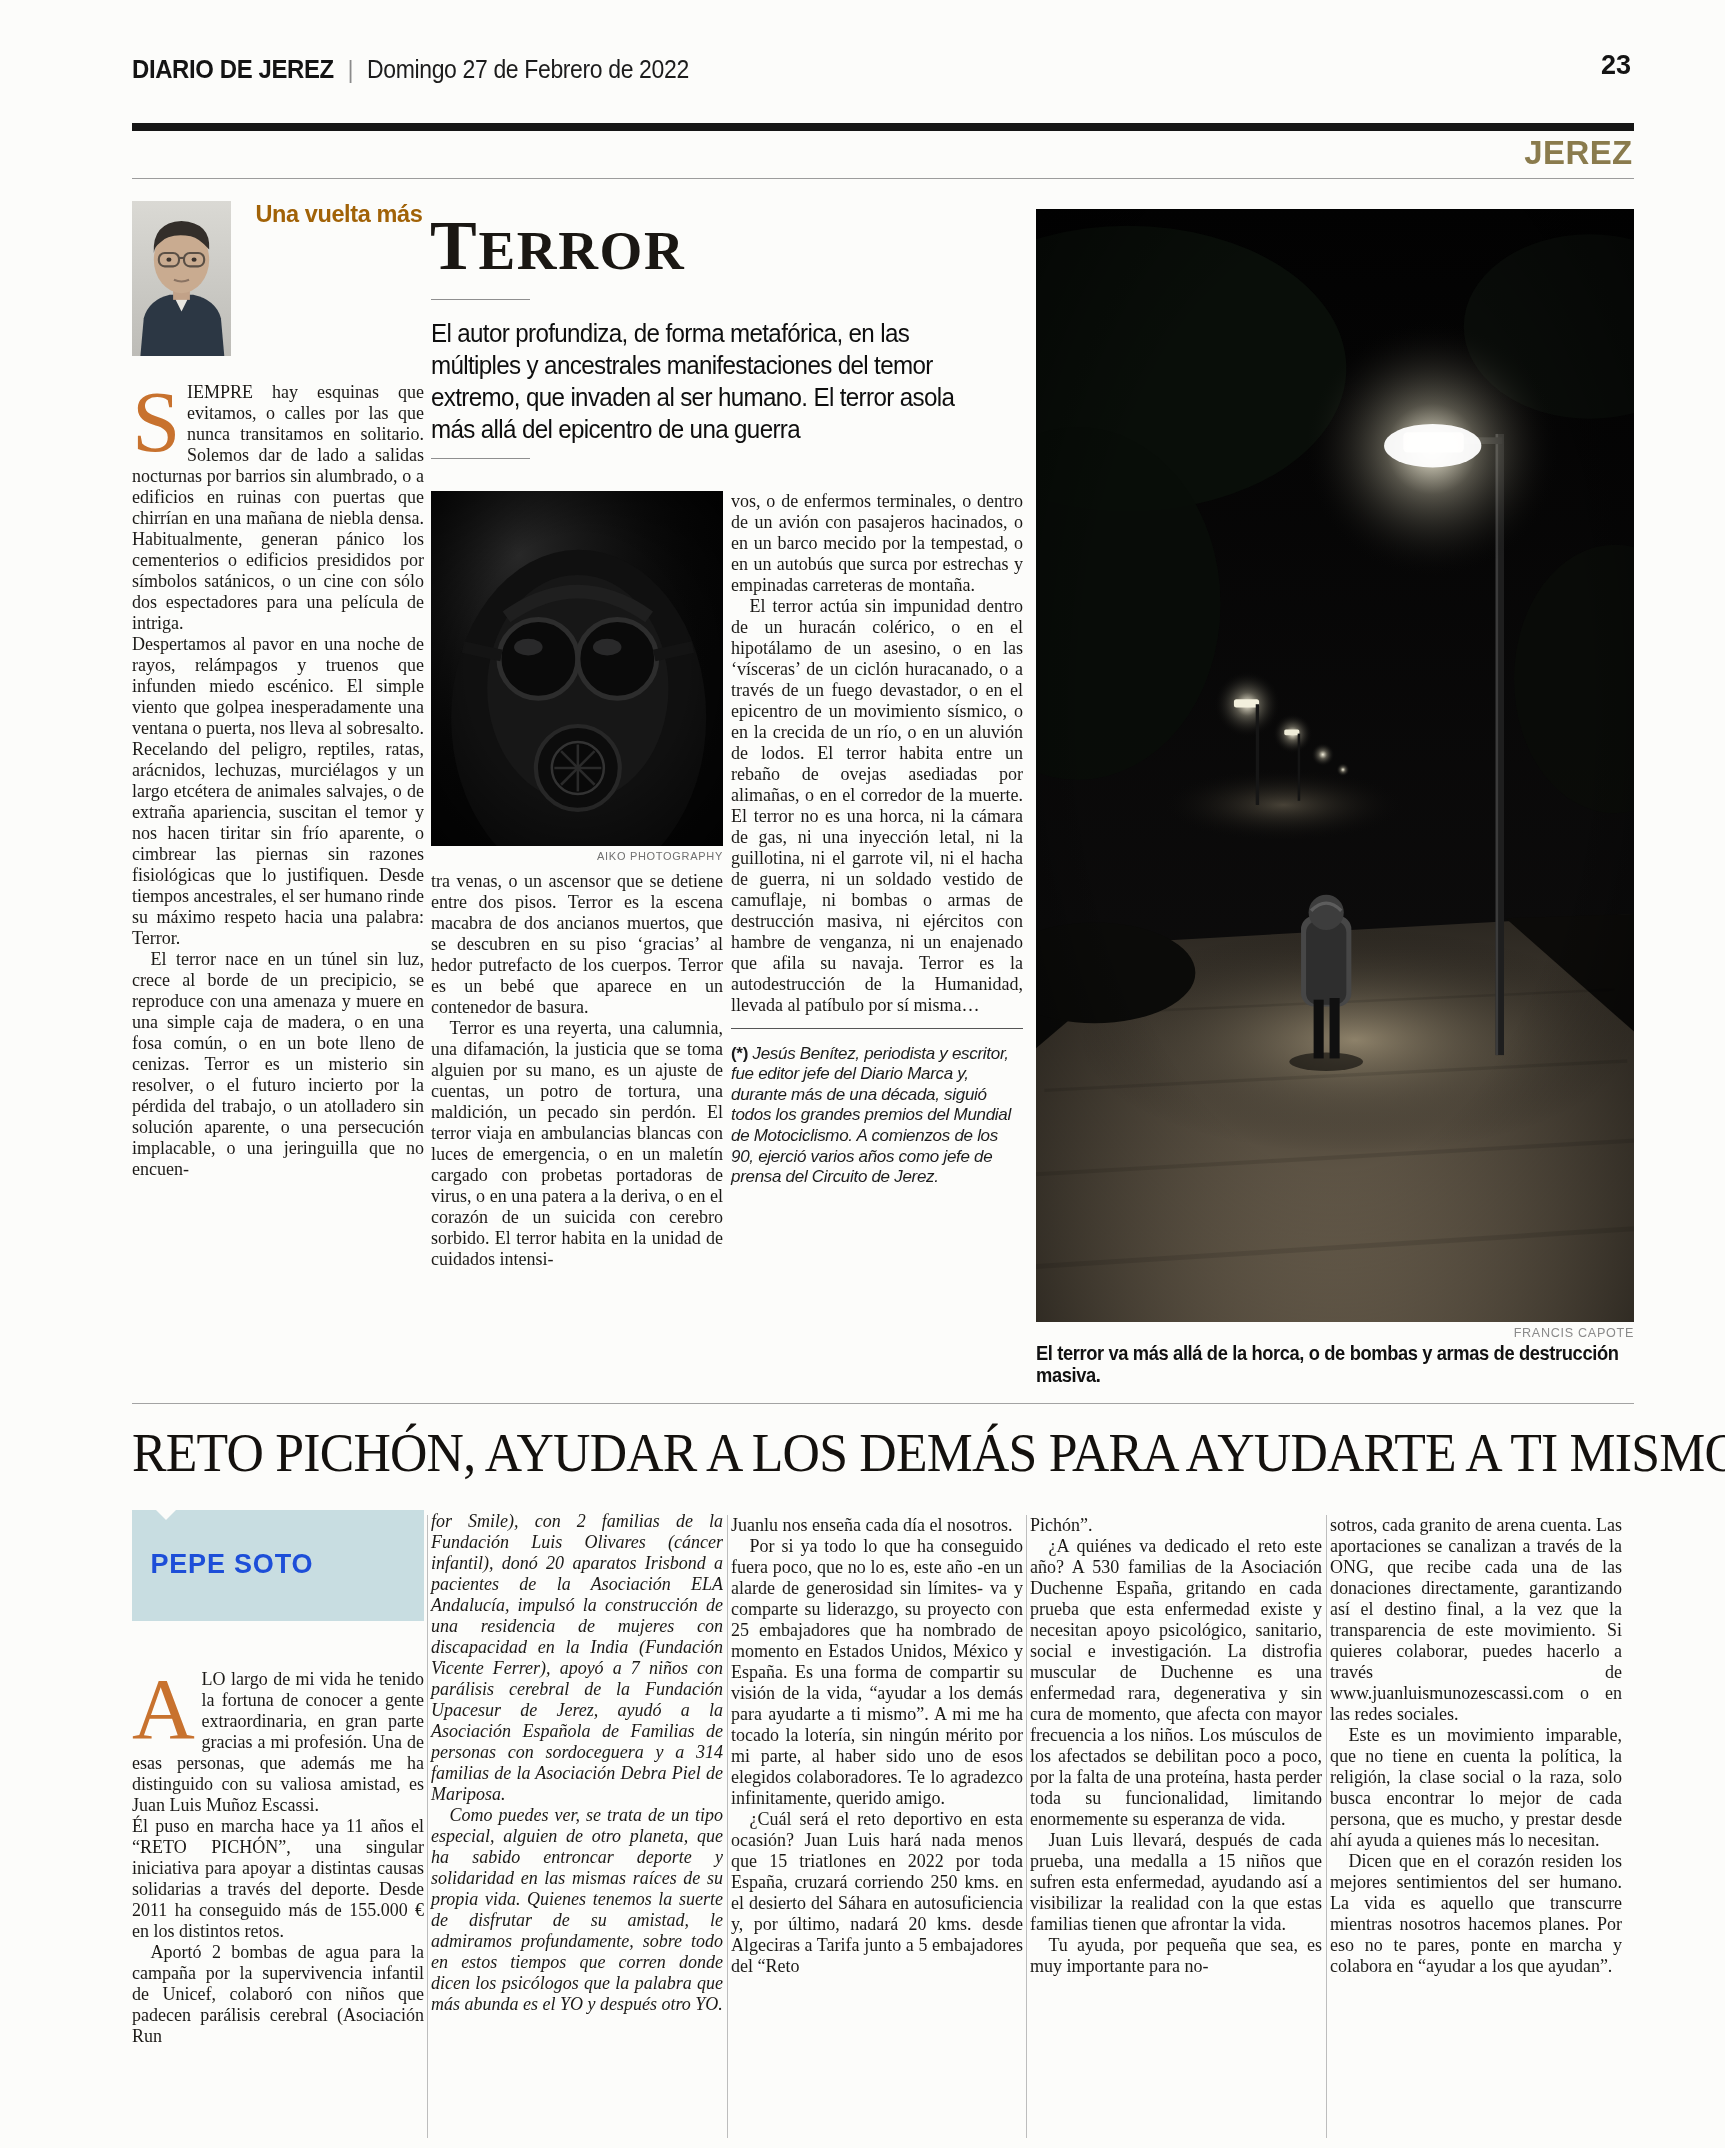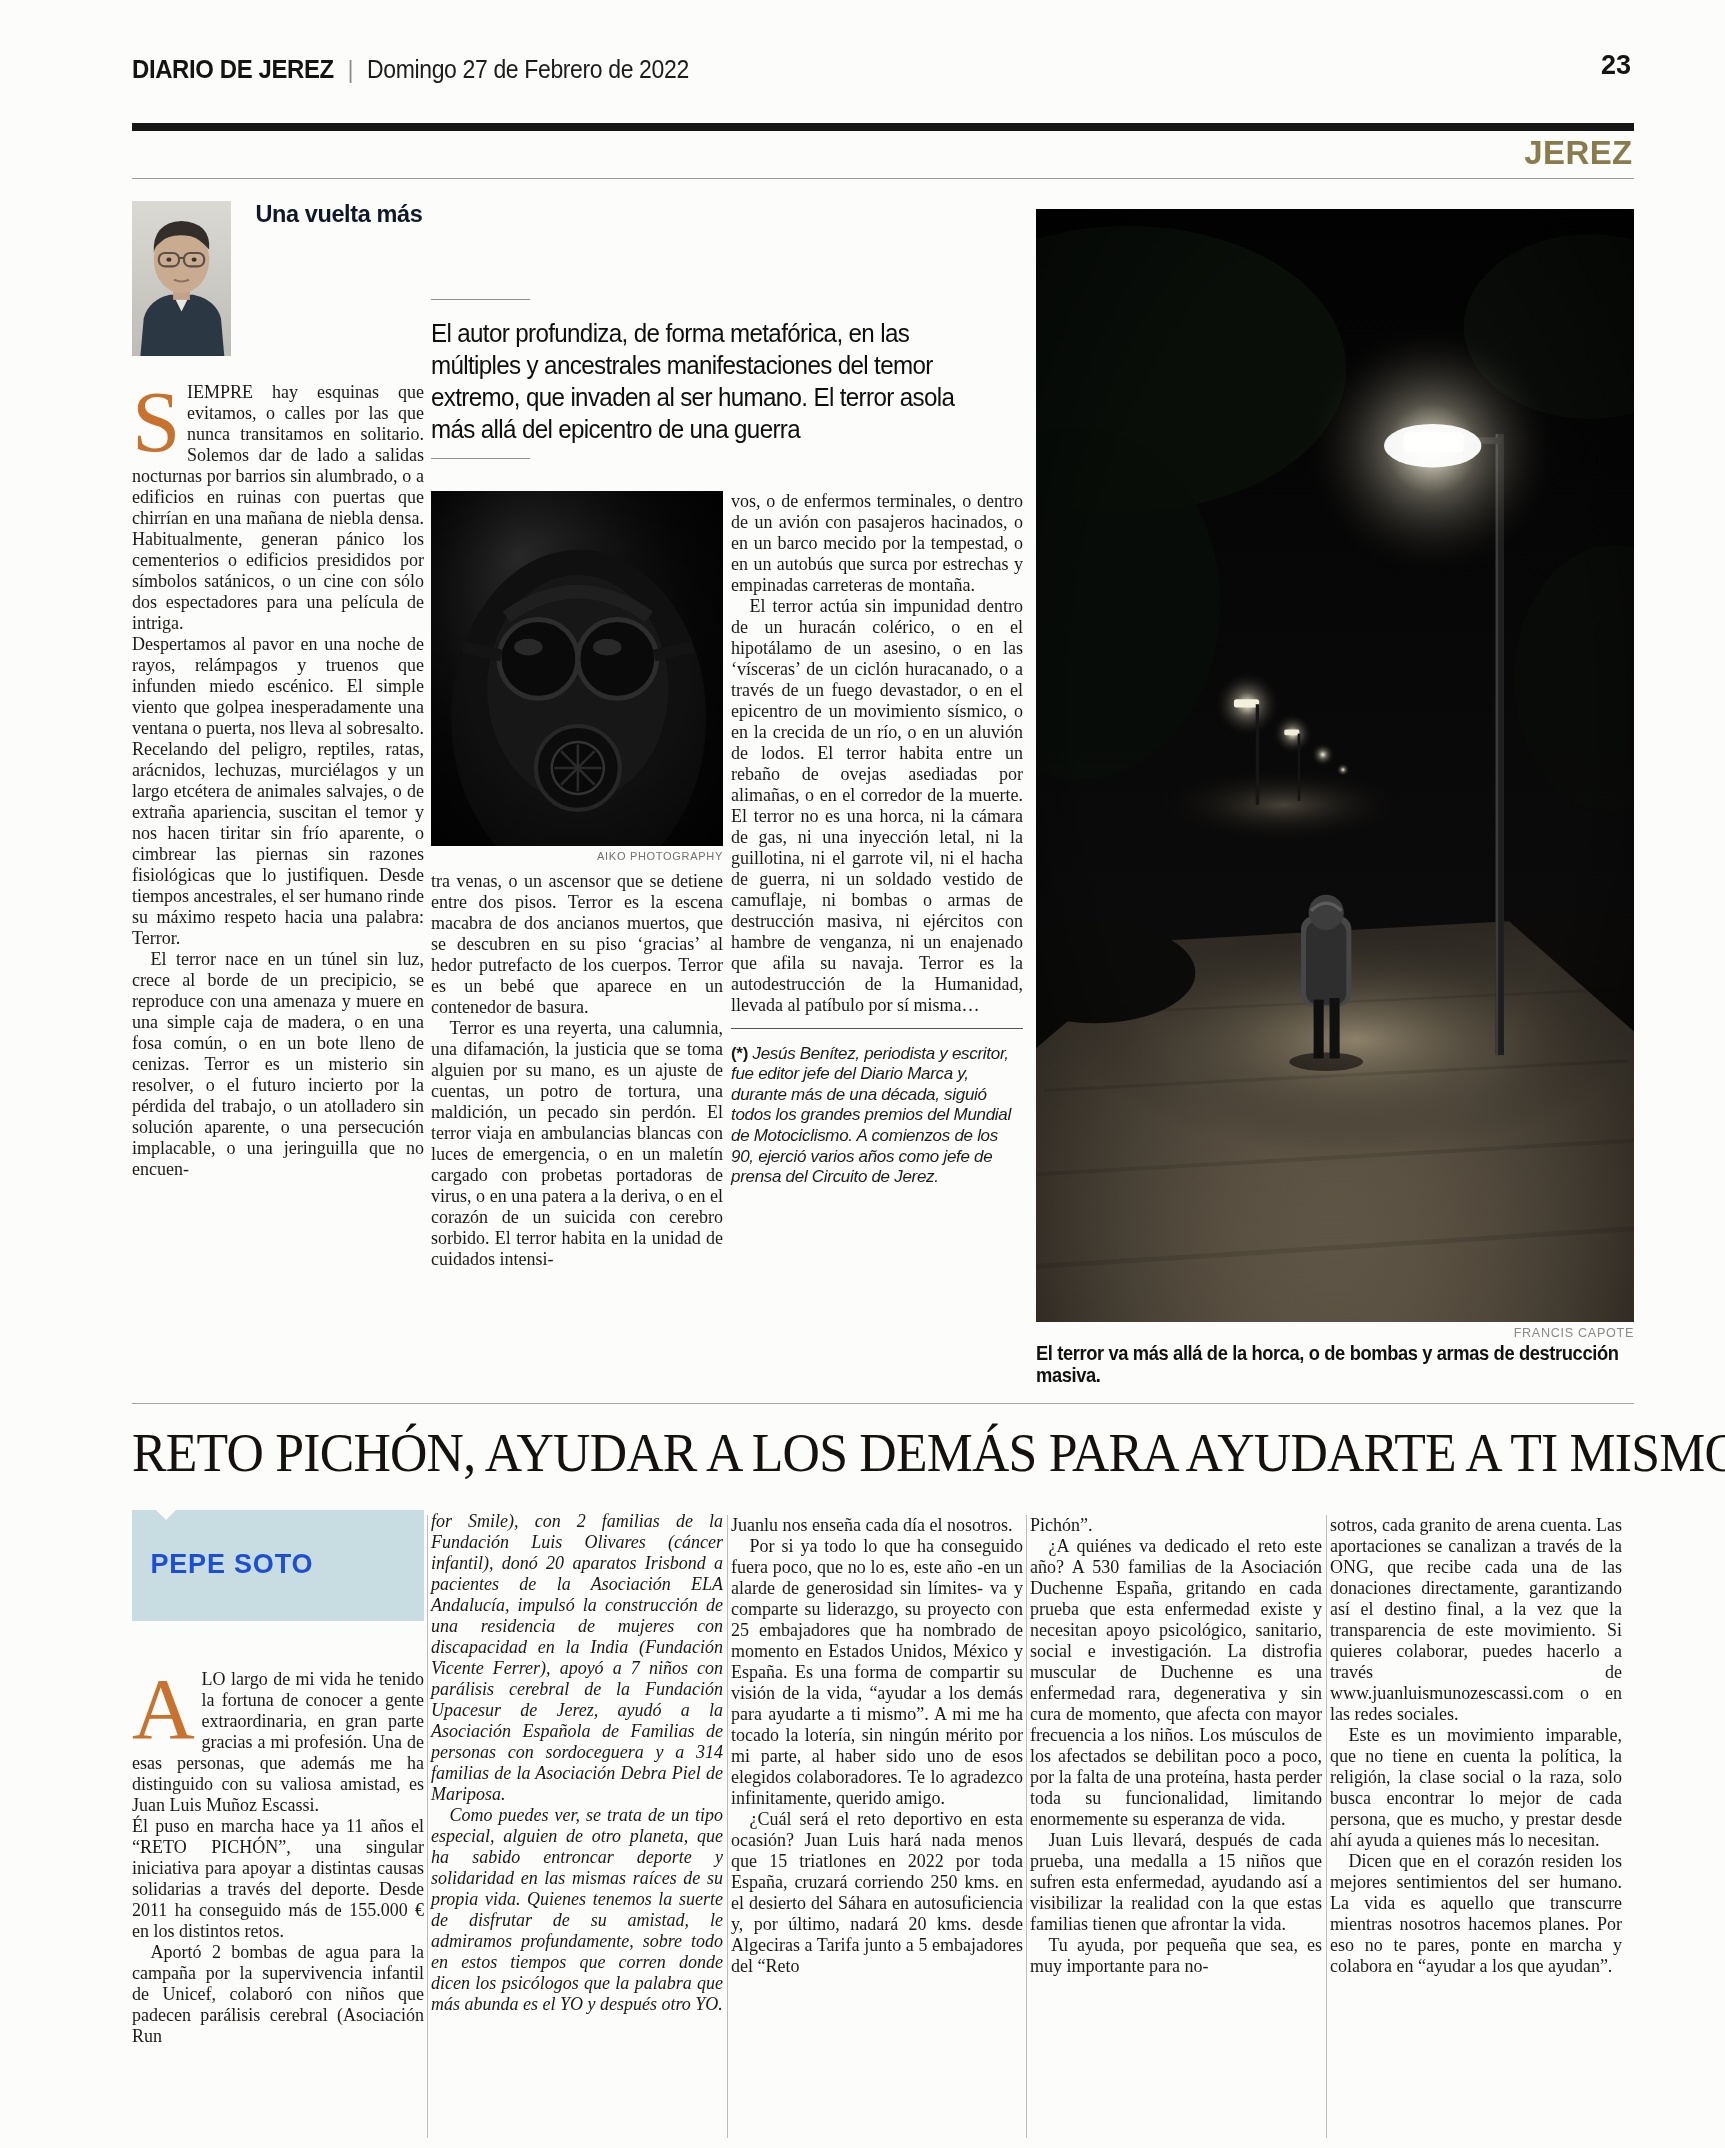--- a/index.html
+++ b/index.html
@@ -13,21 +13,21 @@
   #issue-date{font-size:25px;color:#1c1c1c;letter-spacing:-0.4px;}
   #page-number{position:absolute;right:94px;top:50px;font-family:"Liberation Sans",sans-serif;
                font-size:27px;font-weight:bold;color:#141414;}
   #rule-thick{position:absolute;left:132px;right:91px;top:123px;height:7.6px;background:#161616;}
   #section-label{position:absolute;right:92px;top:133px;font-family:"Liberation Sans",sans-serif;
                  font-size:34px;font-weight:bold;letter-spacing:0.4px;color:#8a7b4d;transform:scaleX(.97);transform-origin:right top;}
   #rule-thin{position:absolute;left:132px;right:91px;top:178px;height:0.8px;background:#9c9c9c;}
   
   #author-block{position:absolute;left:132px;top:201px;width:292px;height:155px;}
   #kicker{position:absolute;right:1.7px;top:0;font-family:"Liberation Sans",sans-serif;
-          font-size:23.5px;font-weight:bold;color:#0f172a;letter-spacing:-0.4px;}
+          font-size:23.5px;font-weight:bold;color:#a16207;letter-spacing:-0.4px;}
   #author-name-box{position:absolute;left:0;right:0;top:39px;height:109px;background:#1a7aa8;}
   #author-name-box .notch{position:absolute;top:-11px;right:60px;width:0;height:0;
           border-left:11px solid transparent;border-right:11px solid transparent;border-bottom:11px solid #1a7aa8;}
   #author-name{position:absolute;right:11.7px;top:10px;text-align:right;color:#fff;
           font-family:"Liberation Sans",sans-serif;font-size:23.5px;font-weight:bold;line-height:28px;letter-spacing:0.4px;
           white-space:pre-line;}
   #author-photo{position:absolute;left:0;top:0;width:99px;height:155px;}
   
   #article1-title{position:absolute;left:430px;top:206px;margin:0;font-size:55px;font-weight:bold;
                   letter-spacing:1.7px;color:#1a1713;font-family:"Liberation Serif",serif;}
@@ -112,20 +112,21 @@
       <path d="M26 62 Q24 26 59 24 Q94 26 92 58 Q80 44 70 42 Q44 38 33 50 Q27 54 26 62 Z" fill="#332e2a"></path>
       <rect x="32" y="62" width="24" height="16" rx="7" fill="none" stroke="#5a4f45" stroke-width="2.5"></rect>
       <rect x="62" y="62" width="24" height="16" rx="7" fill="none" stroke="#5a4f45" stroke-width="2.5"></rect>
       <line x1="56" y1="68" x2="62" y2="68" stroke="#5a4f45" stroke-width="2.5"></line>
       <ellipse cx="44" cy="70" rx="3" ry="2.5" fill="#3a322c"></ellipse>
       <ellipse cx="74" cy="70" rx="3" ry="2.5" fill="#3a322c"></ellipse>
       <path d="M50 94 Q59 98 68 94" stroke="#8a7362" stroke-width="2.5" fill="none"></path>
     </svg>
   </div>
 
+  <h1 id="article1-title">TERROR</h1>
   <div class="short-rule" id="deck-rule-top"></div>
   <div id="standfirst">El autor profundiza, de forma metafórica, en las múltiples y ancestrales manifestaciones del temor extremo, que invaden al ser humano. El terror asola más allá del epicentro de una guerra</div>
   <div class="short-rule" id="deck-rule-bottom"></div>
 
   <div class="bodycol" id="a1-col1">
     <p class="lead"><span class="dropcap">S</span><span>IEMPRE hay esquinas que evitamos, o calles por las que nunca transitamos en solitario. Solemos dar de lado a salidas nocturnas por barrios sin alumbrado, o a edificios en ruinas con puertas que chirrían en una mañana de niebla densa. Habitualmente, generan pánico los cementerios o edificios presididos por símbolos satánicos, o un cine con sólo dos espectadores para una película de intriga.</span></p>
     <span><p>Despertamos al pavor en una noche de rayos, relámpagos y truenos que infunden miedo escénico. El simple viento que golpea inesperadamente una ventana o puerta, nos lleva al sobresalto. Recelando del peligro, reptiles, ratas, arácnidos, lechuzas, murciélagos y un largo etcétera de animales salvajes, o de extraña apariencia, suscitan el temor y nos hacen tiritar sin frío aparente, o cimbrear las piernas sin razones fisiológicas que lo justifiquen. Desde tiempos ancestrales, el ser humano rinde su máximo respeto hacia una palabra: Terror.</p><p>El terror nace en un túnel sin luz, crece al borde de un precipicio, se reproduce con una amenaza y muere en una simple caja de madera, o en una fosa común, o en un bote lleno de cenizas. Terror es un misterio sin resolver, o el futuro incierto por la pérdida del trabajo, o un atolladero sin solución aparente, o una persecución implacable, o una jeringuilla que no encuen-</p></span>
   </div>
 
   <svg id="gas-mask-photo" viewBox="0 0 348 423" preserveAspectRatio="none">

